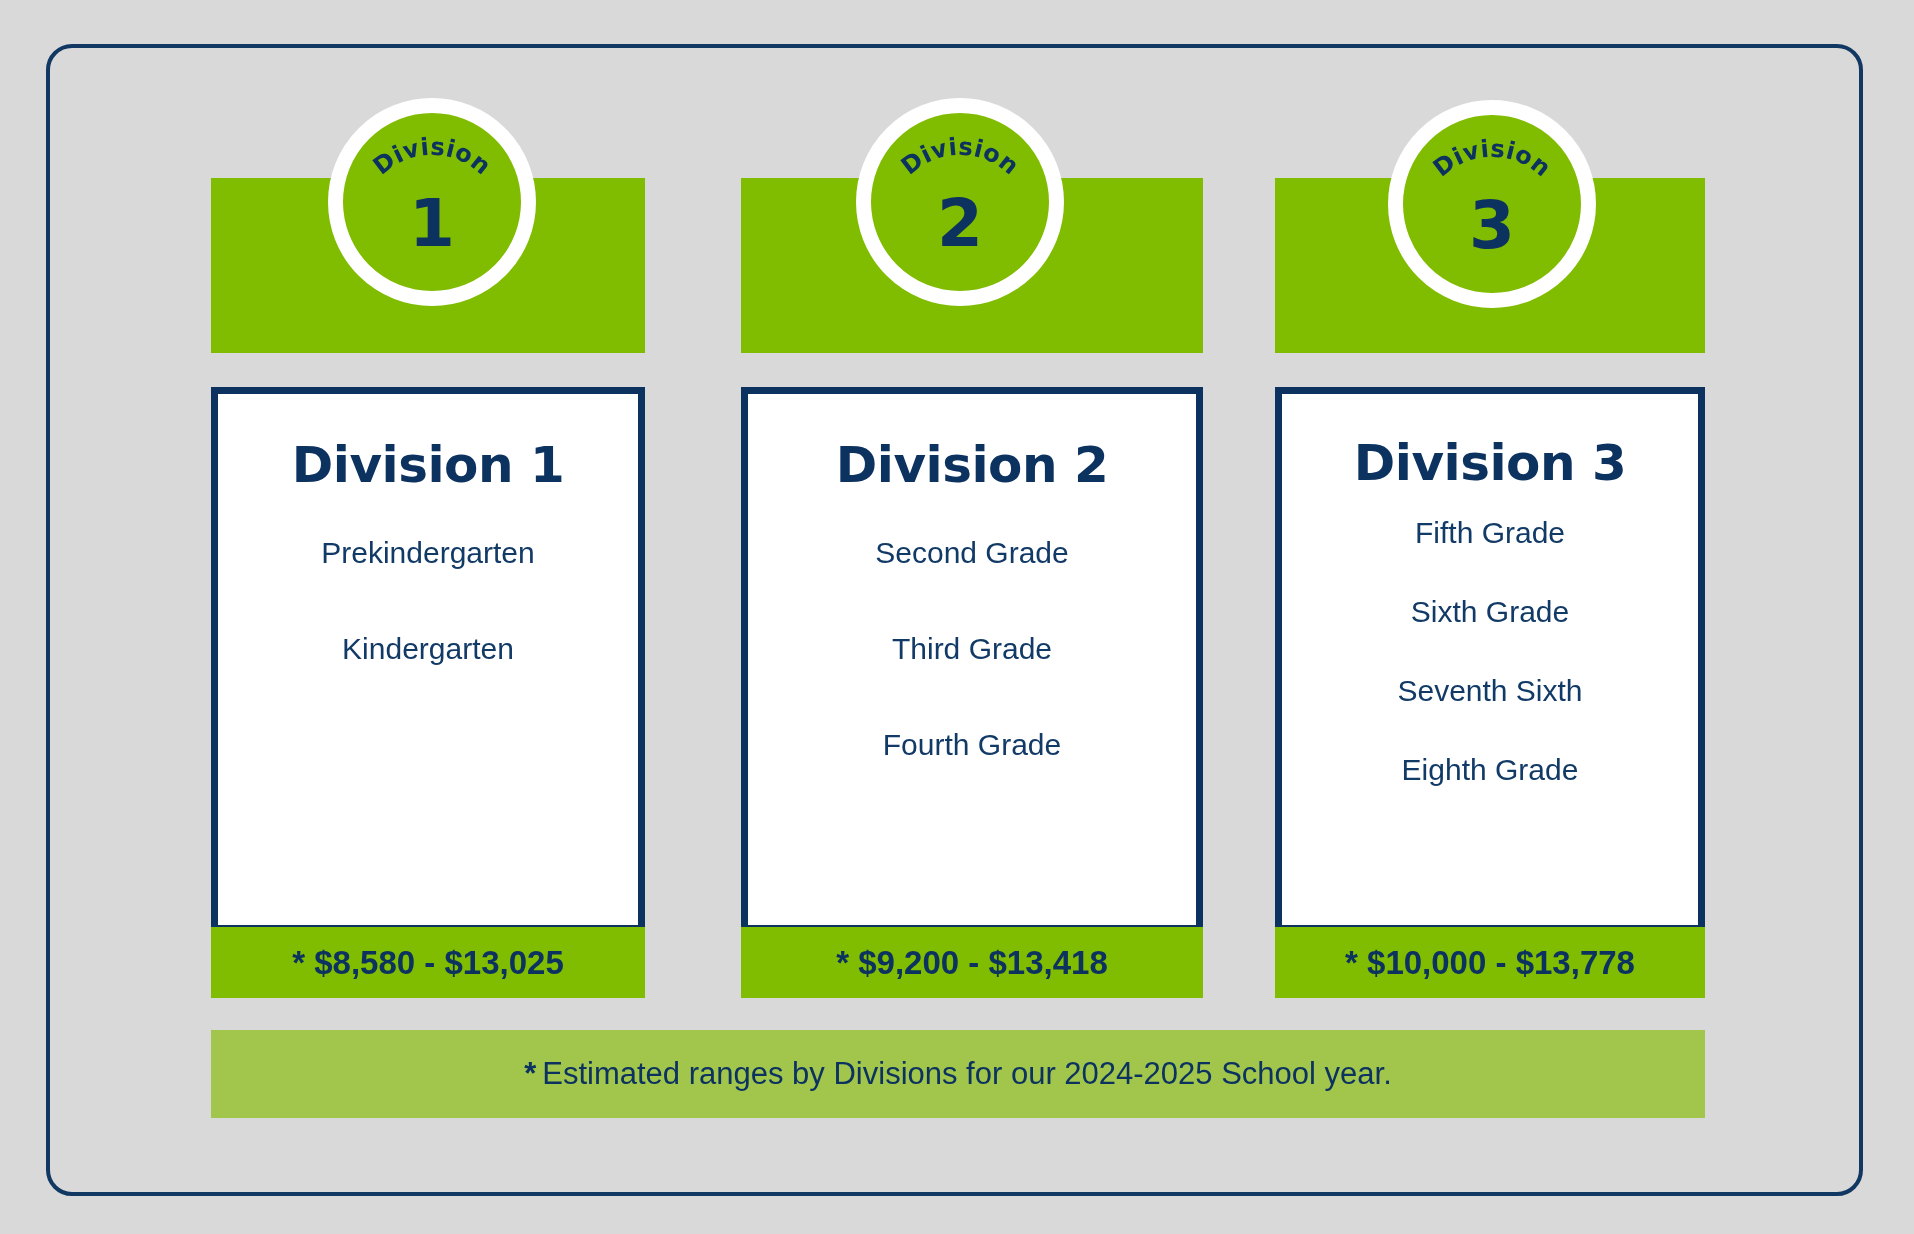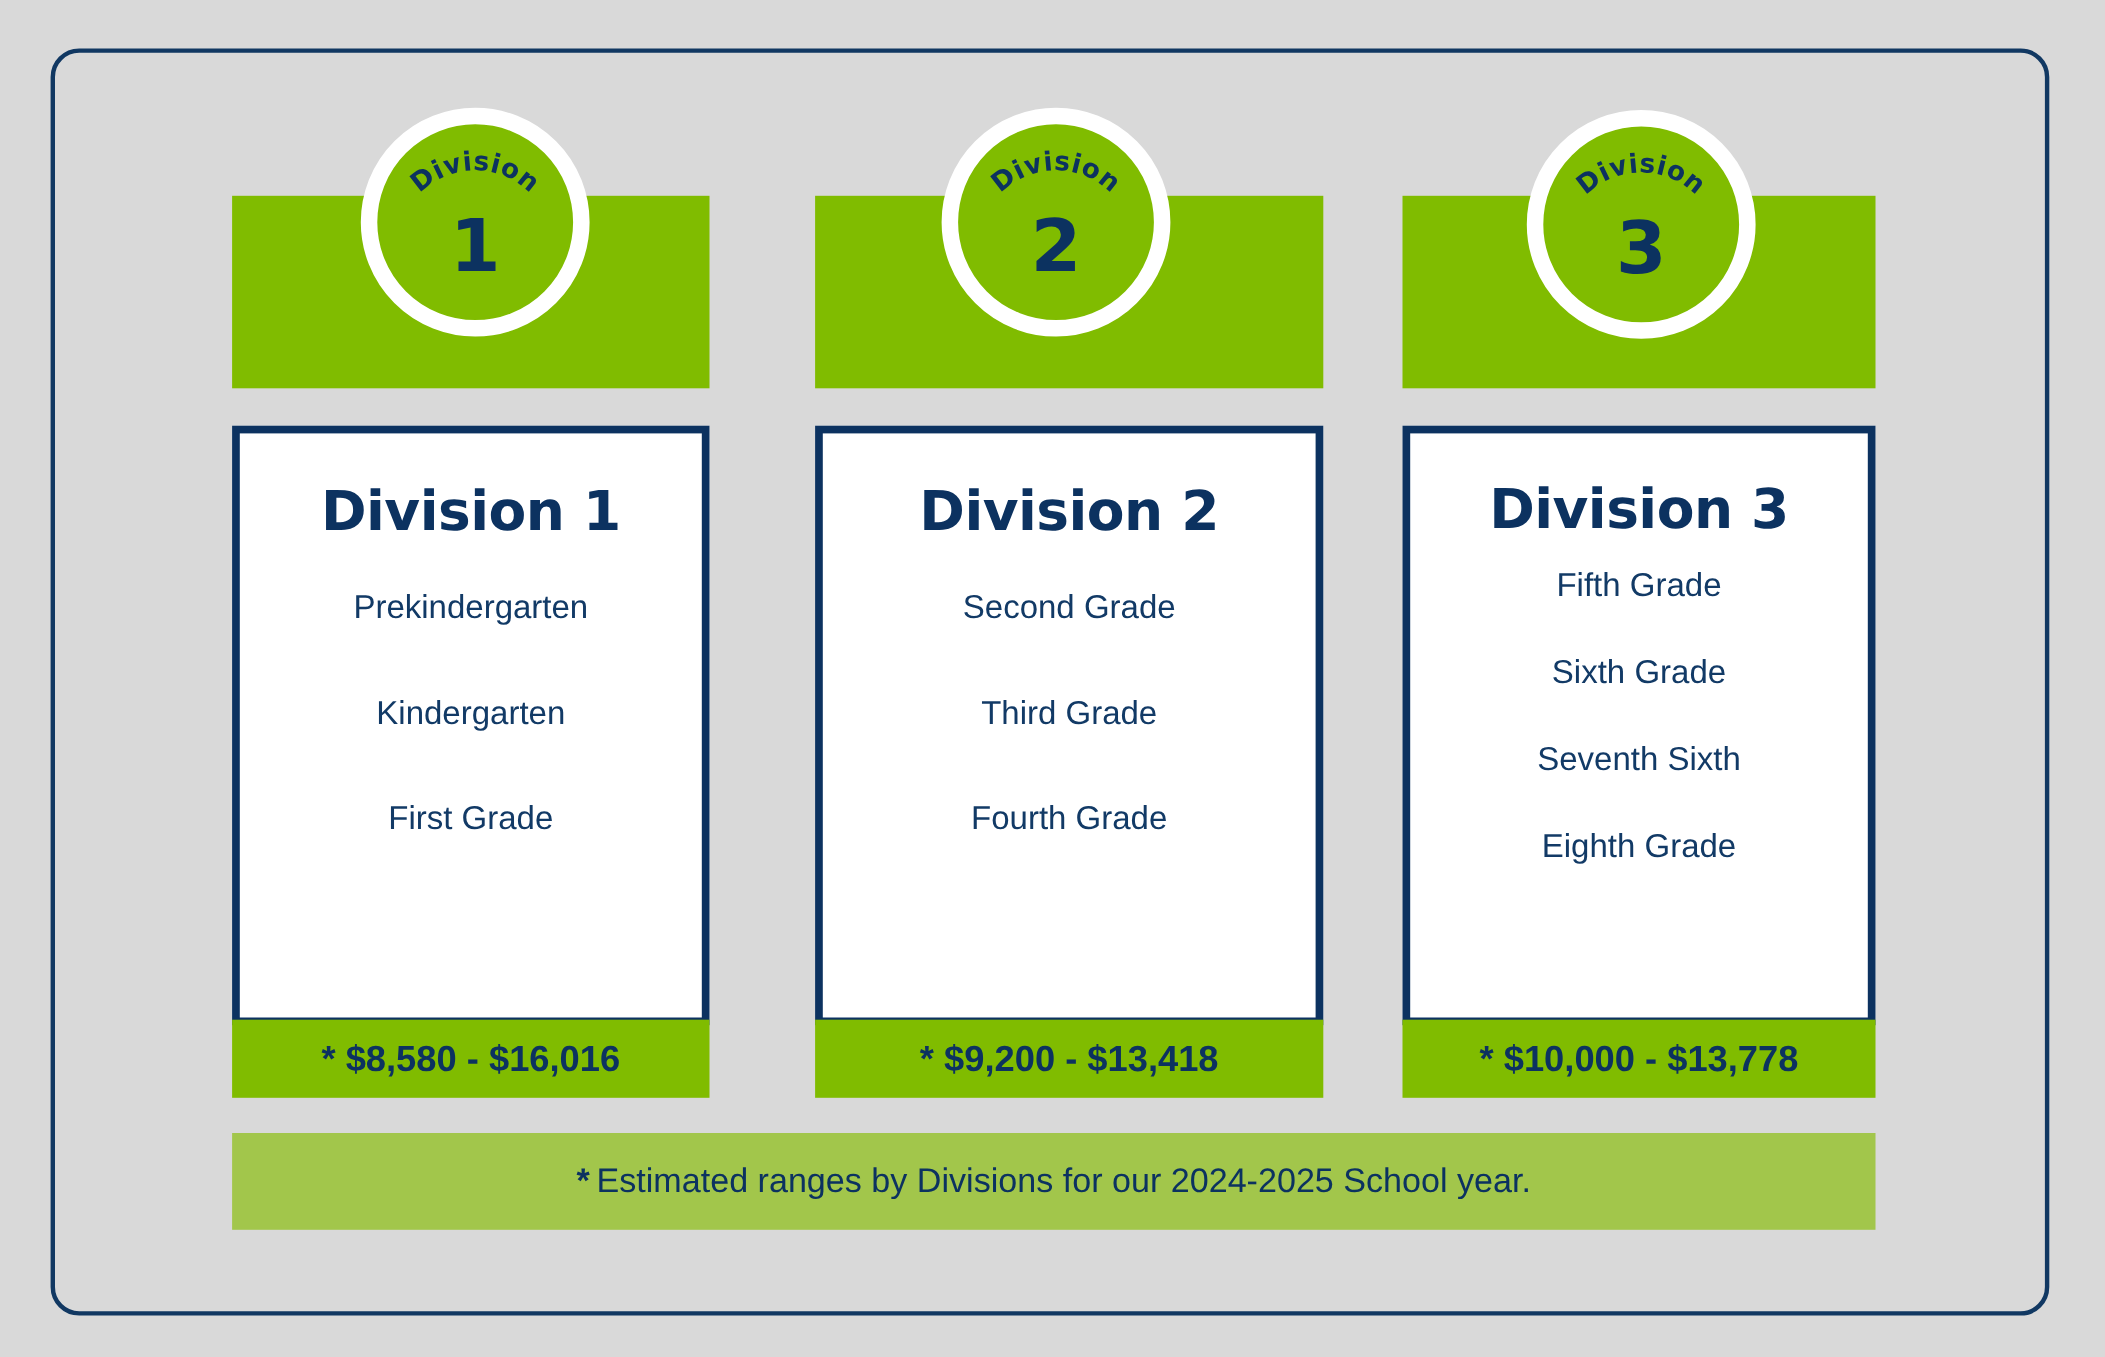--- a/index.html
+++ b/index.html
@@ -185,24 +185,23 @@
 
   <div class="cards">
 
     <div class="card c1">
       <div class="card-head"></div>
       <div class="card-body">
         <div class="card-title">Division 1</div>
         <ul class="grade-list">
           <li>Prekindergarten</li>
           <li>Kindergarten</li>
-          <li>First Grade</li>
         </ul>
       </div>
-      <div class="card-price">* $8,580 - $16,016</div>
+      <div class="card-price">* $8,580 - $13,025</div>
     </div>
 
     <div class="card c2">
       <div class="card-head"></div>
       <div class="card-body">
         <div class="card-title">Division 2</div>
         <ul class="grade-list">
           <li>Second Grade</li>
           <li>Third Grade</li>
           <li>Fourth Grade</li>

